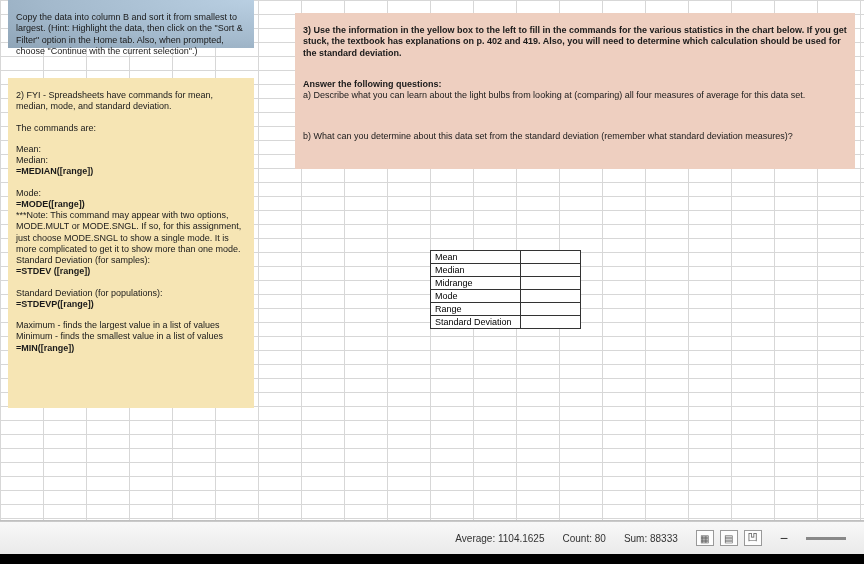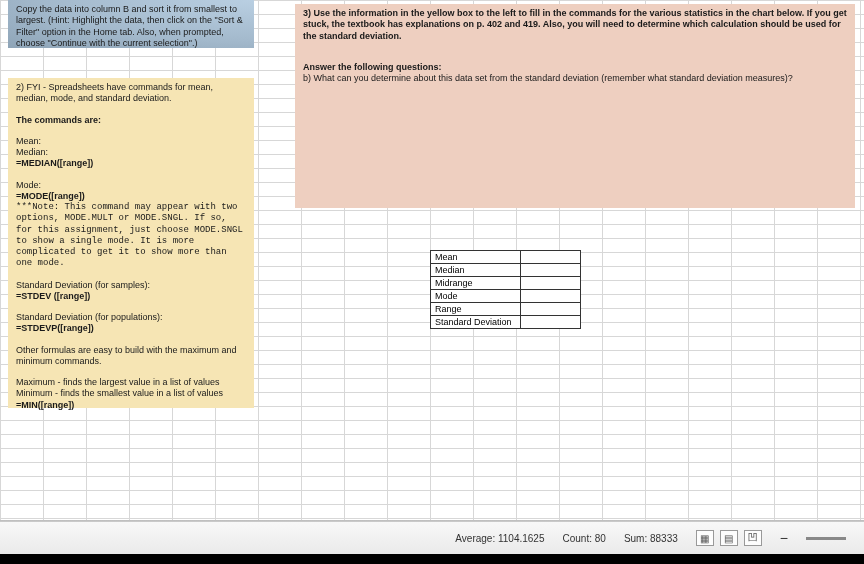--- a/index.html
+++ b/index.html
@@ -14,21 +14,21 @@
 .sheet {
   position: relative;
   width: 864px; height: 520px;
   background:
     repeating-linear-gradient(to right, #d7d7d7 0, #d7d7d7 1px, transparent 1px, transparent 43px),
     repeating-linear-gradient(to bottom, #d7d7d7 0, #d7d7d7 1px, transparent 1px, transparent 14px),
     #fff;
 }
 .box {
   position: absolute;
-  padding: 4px 8px;
+  padding: 12px 8px;
   line-height: 1.25;
   color: #1a1a1a;
 }
 .blue {
   background: radial-gradient(ellipse at top right, #b9cfe2 0%, #a3b9cc 60%, #8ea4b7 100%);
 }
 .yellow { background: #f6e5b4; }
 .pink { background: #eecfc0; }
 .bold { font-weight: bold; }
 .small-table {
@@ -75,48 +75,48 @@
 <body>
 
 <div class="sheet">
 
   <div class="box blue" style="left:8px; top:0; width:246px; height:48px;">
     <span>Copy the data into column B and sort it from smallest to largest. (Hint: Highlight the data, then click on the "Sort &amp; Filter" option in the Home tab. Also, when prompted, choose "Continue with the current selection".)</span>
   </div>
 
   <div class="box yellow" style="left:8px; top:78px; width:246px; height:330px;">
     <div style="margin-bottom:10px;">2) FYI - Spreadsheets have commands for mean, median, mode, and standard deviation.</div>
-    <div style="margin-bottom:10px;font-weight:bold;">The commands are:</div>
+    <div style="margin-bottom:10px;">The commands are:</div>
 
     <div>Mean:</div>
 
     <div>Median:</div>
     <div class="bold" style="margin-bottom:10px;">=MEDIAN([range])</div>
 
     <div>Mode:</div>
     <div class="bold">=MODE([range])</div>
-    <div style="margin-bottom:10px;font-family:Liberation Mono, monospace;">***Note: This command may appear with two options, MODE.MULT or MODE.SNGL. If so, for this assignment, just choose MODE.SNGL to show a single mode. It is more complicated to get it to show more than one mode.</div>
+    <div style="">***Note: This command may appear with two options, MODE.MULT or MODE.SNGL. If so, for this assignment, just choose MODE.SNGL to show a single mode. It is more complicated to get it to show more than one mode.</div>
 
     <div>Standard Deviation (for samples):</div>
     <div class="bold" style="margin-bottom:10px;">=STDEV ([range])</div>
 
     <div>Standard Deviation (for populations):</div>
     <div class="bold" style="margin-bottom:10px;">=STDEVP([range])</div>
 
-    <div style="margin-bottom:10px;">Other formulas are easy to build with the maximum and minimum commands.</div>
 
     <div>Maximum - finds the largest value in a list of values</div>
 
     <div>Minimum - finds the smallest value in a list of values</div>
     <div class="bold">=MIN([range])</div>
   </div>
 
-  <div class="box pink" style="left:295px; top:4px; width:560px; height:204px;">
+  <div class="box pink" style="left:295px; top:13px; width:560px; height:156px;">
     <div class="bold" style="margin-bottom:20px;">3) Use the information in the yellow box to the left to fill in the commands for the various statistics in the chart below. If you get stuck, the textbook has explanations on p. 402 and 419. Also, you will need to determine which calculation should be used for the standard deviation.</div>
     <div class="bold">Answer the following questions:</div>
+    <div style="margin-bottom:30px;">a) Describe what you can learn about the light bulbs from looking at (comparing) all four measures of average for this data set.</div>
     <div>b) What can you determine about this data set from the standard deviation (remember what standard deviation measures)?</div>
   </div>
 
   <table class="small-table" style="left:430px; top:250px;">
     <tbody>
         <tr>
           <td class="label">Mean</td>
           <td class="val"></td>
         </tr>
     <tr>

